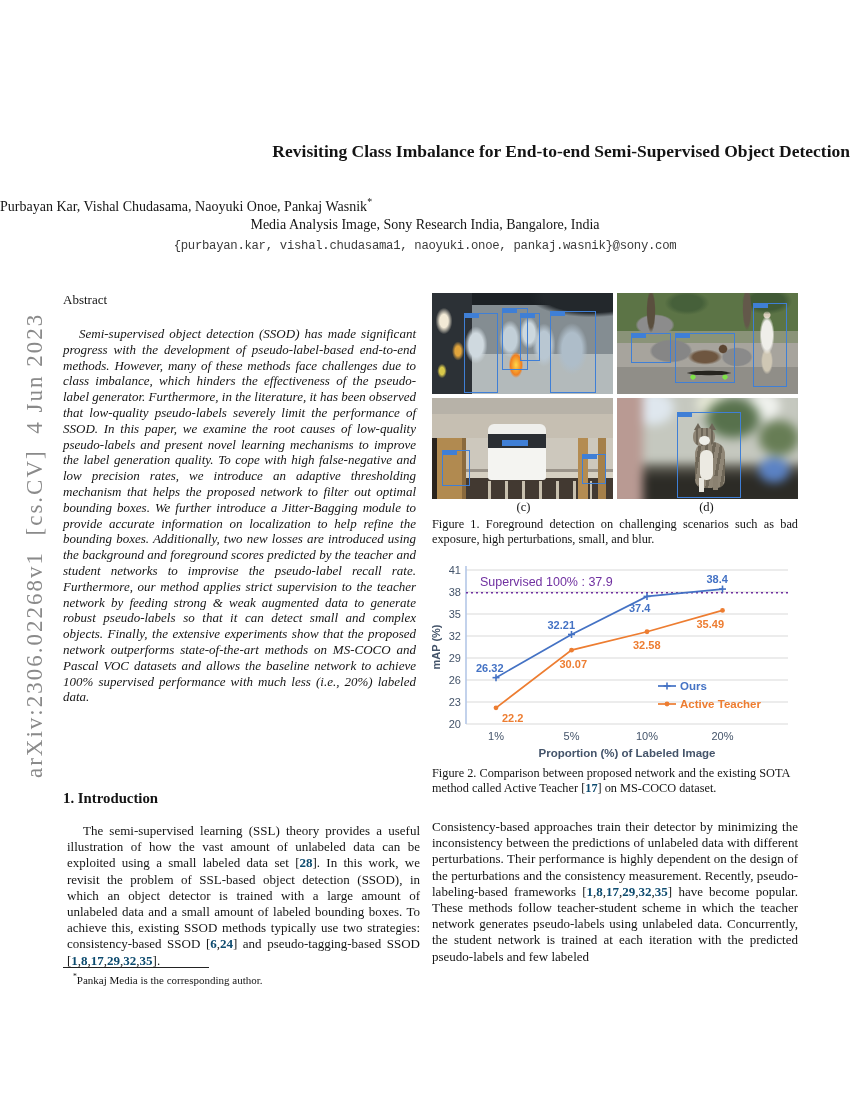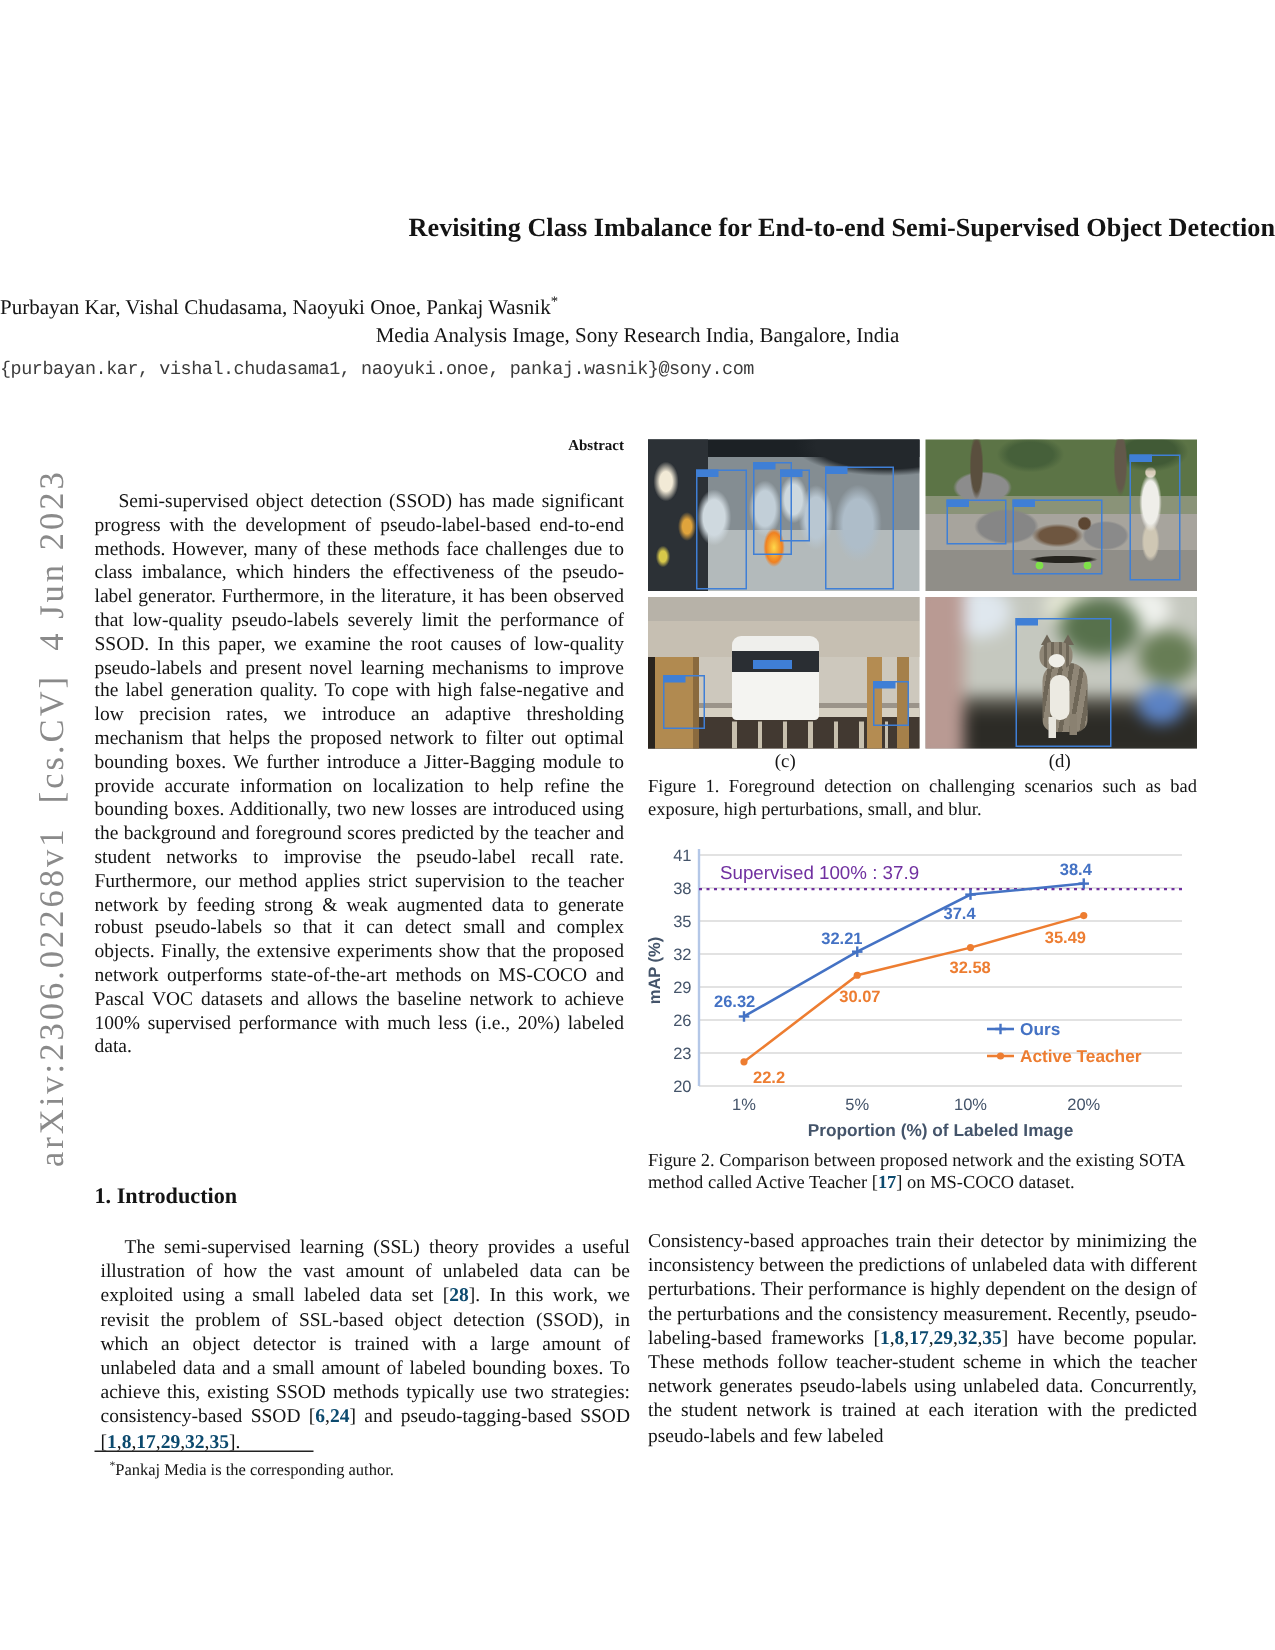--- a/index.html
+++ b/index.html
@@ -8,27 +8,27 @@
   .abs{position:absolute;}
 
   
   .watermark{position:absolute;left:22px;top:778px;transform:rotate(-90deg);transform-origin:0 0;
              white-space:pre;font-size:23px;letter-spacing:2px;color:#8a8a8a;}
 
   
   .title{left:0;right:0;top:141px;text-align:right;font-size:17.5px;font-weight:bold;}
   .authors{left:0;right:0;top:196px;text-align:left;font-size:14px;}
   .affil{left:0;right:0;top:217px;text-align:center;font-size:14px;}
-  .email{left:0;right:0;top:239px;text-align:left;font-size:12.3px;color:#3c3c3c;
+  .email{left:0;right:0;top:239px;text-align:center;font-size:12.3px;color:#3c3c3c;
          font-family:"Liberation Mono",monospace;letter-spacing:-0.3px;}
 
   
-  .abstract-head{left:63px;width:353px;top:292px;text-align:right;font-weight:bold;font-size:10px;}
+  .abstract-head{left:63px;width:353px;top:292px;text-align:left;font-weight:normal;font-size:13px;}
   .abstract-body{left:63px;width:353px;top:326px;font-size:13px;line-height:15.8px;
-                 text-align:justify;text-indent:16px;}
+                 font-style:italic;text-align:justify;text-indent:16px;}
   .intro-head{left:63px;width:353px;top:790px;font-weight:bold;font-size:14.8px;}
   .intro-body{left:63px;width:353px;top:819px;font-size:13px;line-height:16.2px;
               text-align:justify;text-indent:16px;margin:4px;}
   .footnote-rule{left:63px;top:967px;width:146px;border-top:1px solid #222;height:0;}
   .footnote{left:63px;width:353px;top:972px;font-size:11px;text-indent:10px;}
   .cite{color:#0c4a6e;font-weight:bold;}
   sup{font-size:70%;}
 
   
   .fig1{left:432px;top:293px;width:366px;display:grid;grid-template-columns:181px 181px;

